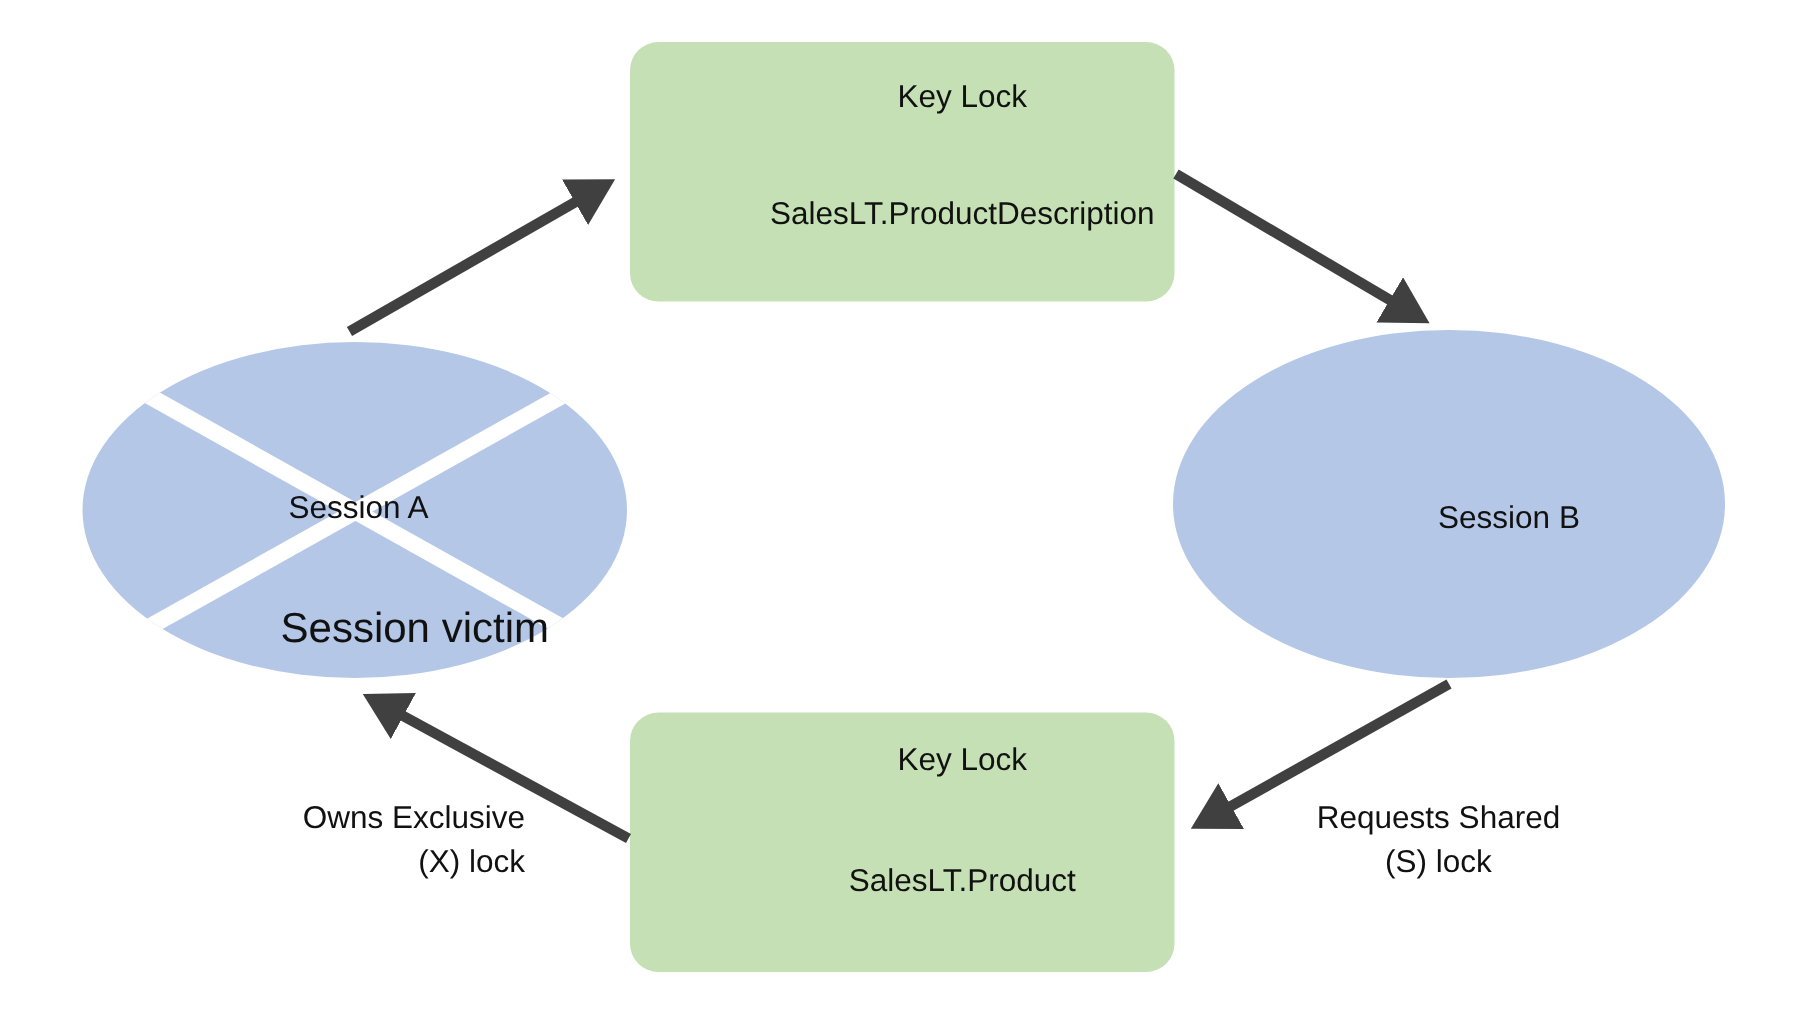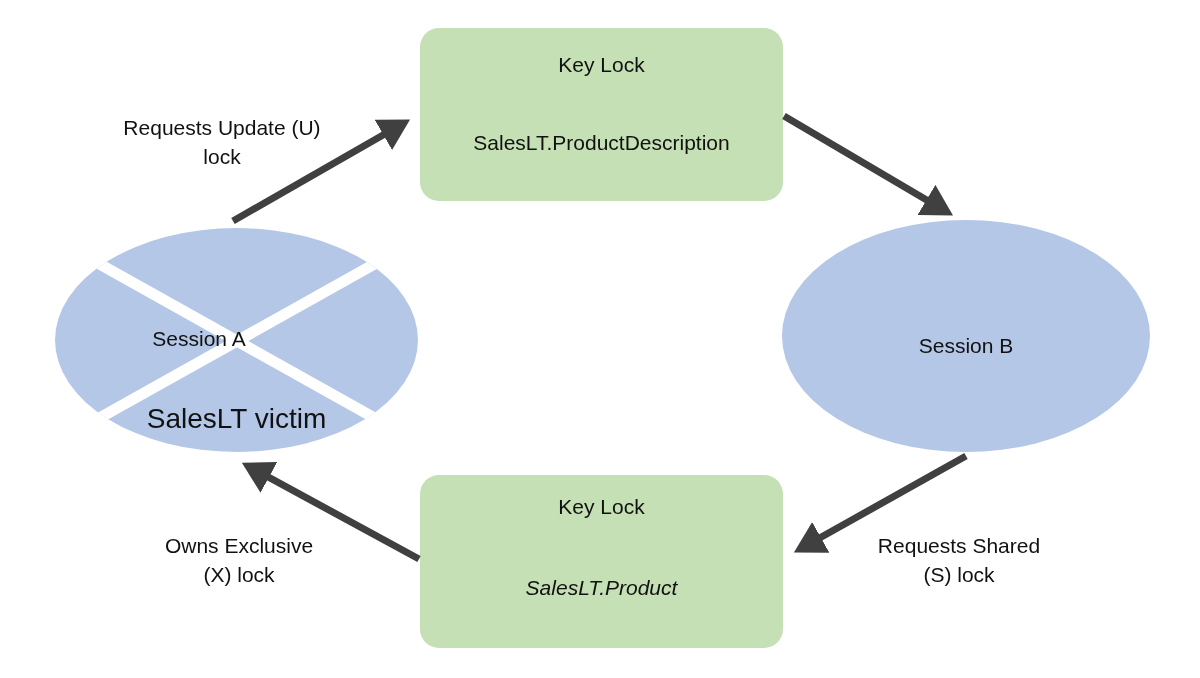--- a/index.html
+++ b/index.html
@@ -24,20 +24,21 @@
     top: 0;
     width: 1200px;
     height: 678px;
   }
   .node-label {
     position: absolute;
     text-align: center;
     white-space: pre;
     color: #111111;
     pointer-events: none;
+    padding-left: 40px;
   }
   .lock-box-title {
     font-size: 21px;
     line-height: 26px;
   }
   .lock-box-sub {
     font-size: 21px;
     line-height: 26px;
   }
   .session-label {
@@ -92,30 +93,28 @@
 
     <line x1="966" y1="456" x2="800" y2="549" stroke="#404040" stroke-width="7" marker-end="url(#arrowhead)"></line>
 
     <line x1="419" y1="559" x2="248" y2="466" stroke="#404040" stroke-width="7" marker-end="url(#arrowhead)"></line>
   </svg>
 
   <div class="node-label lock-box-title" style="left:420px; top:52px; width:363px;">Key Lock</div>
   <div class="node-label lock-box-sub" style="left:420px; top:130px; width:363px;">SalesLT.ProductDescription</div>
 
   <div class="node-label lock-box-title" style="left:420px; top:494px; width:363px;">Key Lock</div>
-  <div class="node-label lock-box-sub" style="left:420px; top:575px; width:363px;font-style:italic;">SalesLT.Product</div>
+  <div class="node-label lock-box-sub" style="left:420px; top:575px; width:363px;">SalesLT.Product</div>
 
   <div class="node-label session-label" style="left:55px; top:326px; width:288px;">Session A</div>
-  <div class="node-label victim-label" style="left:55px; top:402px; width:363px;">SalesLT victim</div>
+  <div class="node-label victim-label" style="left:55px; top:402px; width:363px;">Session victim</div>
 
   <div class="node-label session-label" style="left:784px; top:333px; width:364px;">Session B</div>
 
-  <div class="edge-label" style="left:90px; top:113px; width:264px;">Requests Update (U)
-lock</div>
 
 
   <div class="edge-label" style="left:848px; top:531px; width:222px;text-align:center;">Requests Shared
 (S) lock</div>
 
-  <div class="edge-label" style="left:128px; top:531px; width:222px;">Owns Exclusive
+  <div class="edge-label" style="left:128px; top:531px; width:222px;text-align:right;">Owns Exclusive
 (X) lock</div>
 
 </div>
 
 </body></html>

